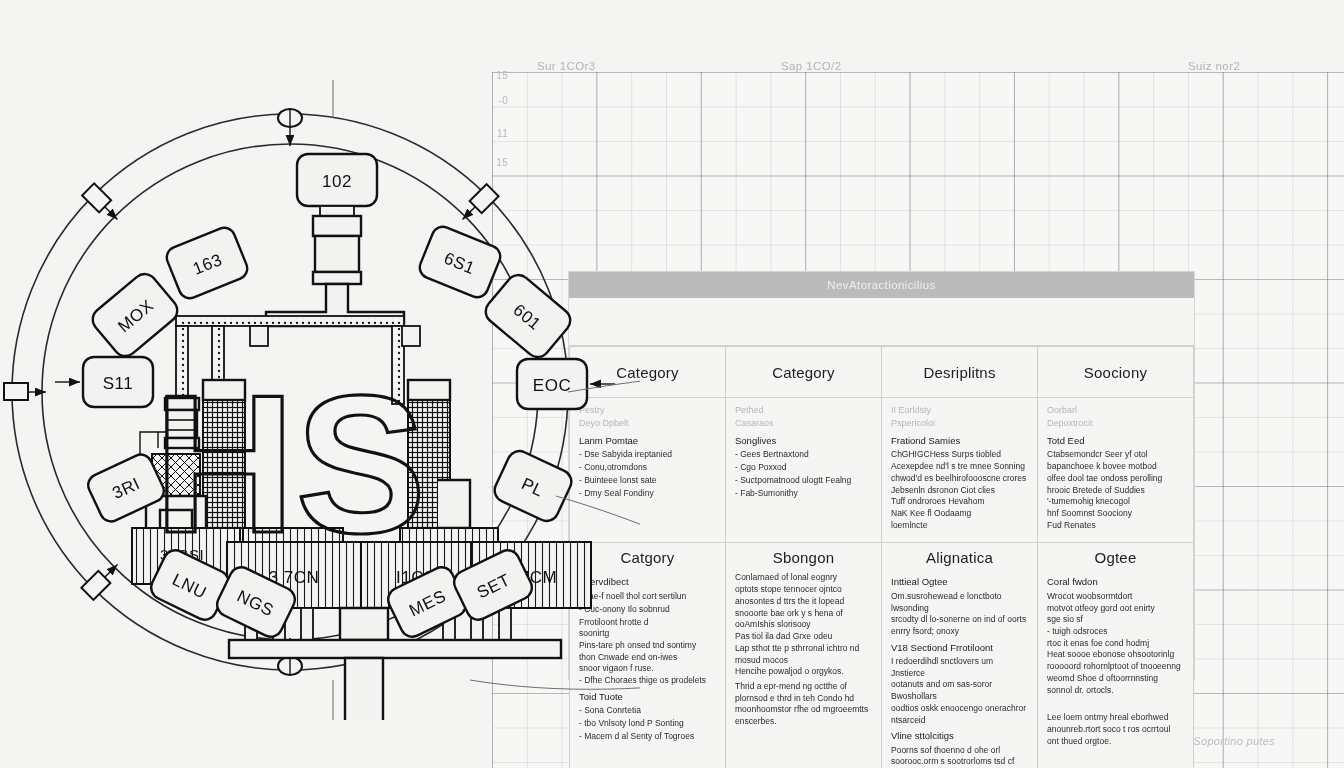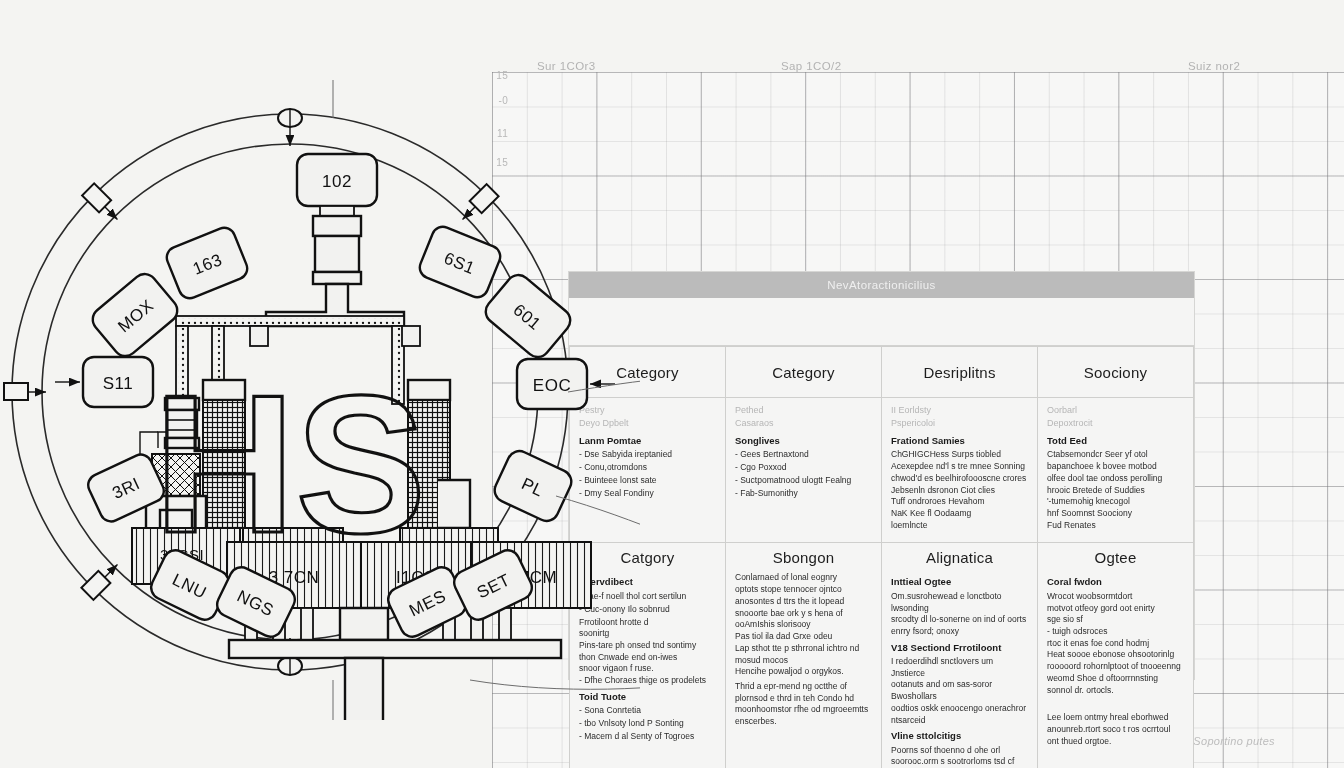--- a/index.html
+++ b/index.html
@@ -72,21 +72,21 @@
     text-align:center;
     font-size:15px;color:#1d1d1d;
     letter-spacing:.2px;
     vertical-align:middle !important;
   }
   .cell{padding:6px 9px 8px 9px;}
   .cell-sub{
     text-align:left;font-size:9px;color:#b6b6b6;
     line-height:1.45;margin-bottom:5px;white-space:pre-line;
   }
-  .cell-h{font-size:9.5px;font-weight:bold;color:#1a1a1a;margin:4px 0 2px 0;line-height:1.3;}
+  .cell-h{font-size:9.5px;font-weight:normal;color:#1a1a1a;margin:4px 0 2px 0;line-height:1.3;}
   .cell-p{font-size:8.5px;color:#2b2b2b;line-height:1.38;margin:0 0 3px 0;white-space:pre-line;}
   .cell-li{font-size:8.5px;color:#2b2b2b;line-height:1.4;margin:0;padding:0;list-style:none;}
   .cell-li li{margin:0 0 1px 0;}
   .cell-li li::before{content:"- ";}
 
   
   .diagram{position:absolute;left:0px;top:80px;width:640px;height:640px;}
   .callout-text{
     font-family:"Liberation Sans", sans-serif;
     font-size:17px;fill:#111;font-weight:500;letter-spacing:.5px;

